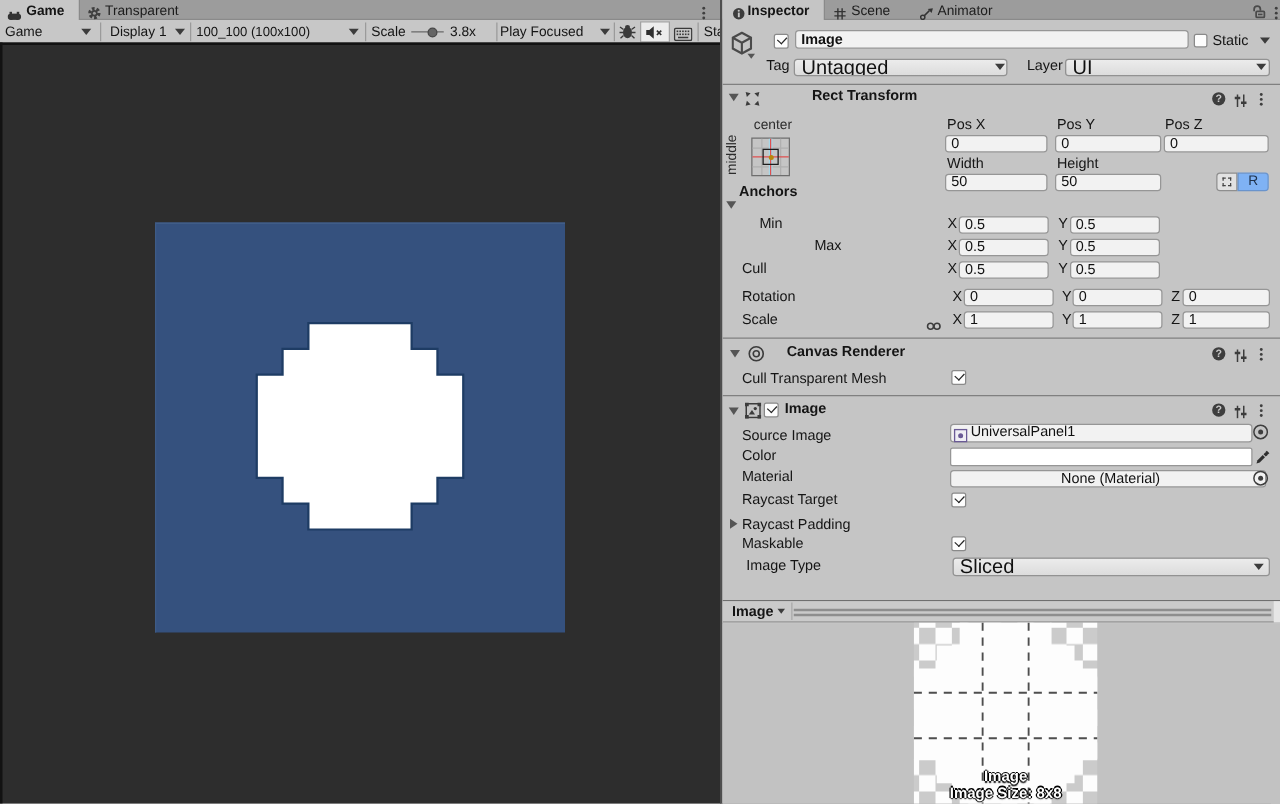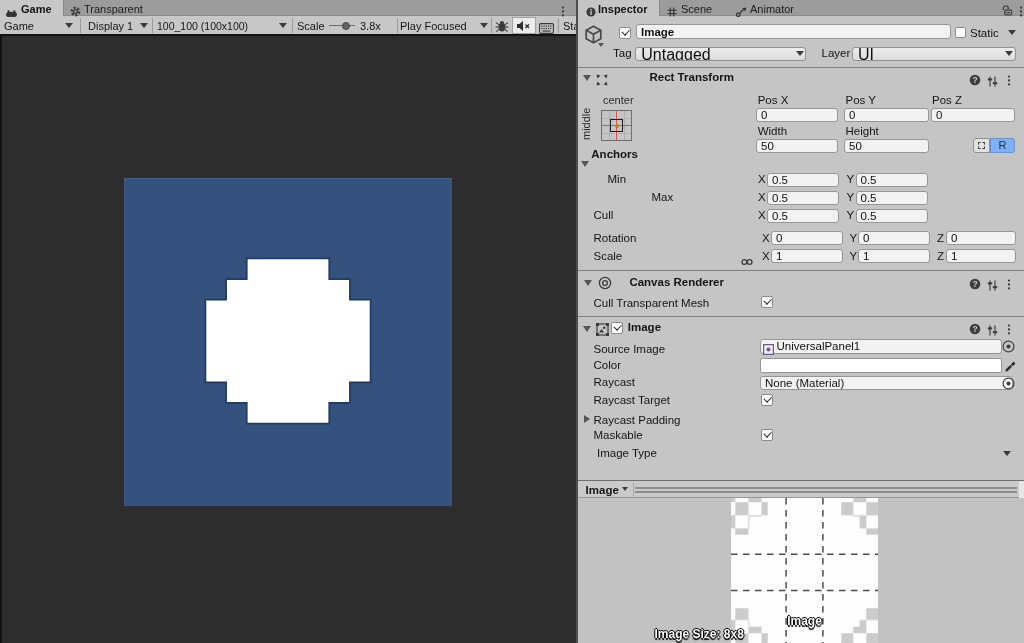--- a/index.html
+++ b/index.html
@@ -398,35 +398,36 @@
     </div>
     <div class="lbl" style="left:15.5px;top:342px;">Color</div>
     <div class="abs" style="left:182px;top:340.5px;width:241.5px;height:15px;background:#fff;border:1px solid #969696;border-radius:2px;"></div>
     <div class="abs" style="left:425.5px;top:341.5px;">
       <svg width="12" height="12" viewBox="0 0 12 12">
         <path d="M1.2,10.8 L2,8.2 L6.2,4 L8,5.8 L3.8,10 Z" fill="#2f2f2f"></path>
         <path d="M6.8,3.4 L8.2,2 A1.35 1.35 0 0 1 10.1,3.9 L8.6,5.2 Z" fill="#2f2f2f"></path>
         <line x1="9" y1="1" x2="11" y2="3" stroke="#2f2f2f" stroke-width="1.4"></line>
       </svg>
     </div>
-    <div class="lbl" style="left:15.5px;top:359px;">Raycast</div>
-    <div class="field" style="left:182px;top:358.5px;width:253px;height:14.5px;line-height:13px;">None (Material)</div>
+    <div class="lbl" style="left:15.5px;top:359px;">Material</div>
+    <div class="field" style="left:182px;top:358.5px;width:253px;height:14.5px;line-height:13px;text-align:center;">None (Material)</div>
     <div class="abs" style="left:424.4px;top:359.2px;">
       <svg width="13" height="13" viewBox="0 0 13 13">
           <circle cx="6.5" cy="6.5" r="5.4" fill="none" stroke="#3e3e3e" stroke-width="1.2"></circle>
           <circle cx="6.5" cy="6.5" r="2" fill="#3e3e3e"></circle>
         </svg>
     </div>
     <div class="lbl" style="left:15.5px;top:377px;">Raycast Target</div>
     <div class="cb on" style="left:182.9px;top:376.5px;"></div>
     <div class="foldr" style="left:6px;top:398px;"></div>
     <div class="lbl" style="left:15.5px;top:396.5px;">Raycast Padding</div>
     <div class="lbl" style="left:15.5px;top:412px;">Maskable</div>
     <div class="cb on" style="left:182.6px;top:411.5px;"></div>
     <div class="lbl" style="left:19px;top:429.5px;">Image Type</div>
+    <div class="drop" style="left:183.9px;top:428.9px;width:254px;height:15.5px;line-height:14px;">Sliced</div>
     <div class="darr" style="left:424.5px;top:434px;"></div>
 
     <div class="abs" style="left:0;top:462.8px;width:446px;height:1.6px;background:#6f6f6f;"></div>
     <div class="abs" style="left:0;top:464.4px;width:446px;height:17px;background:#cacaca;border-bottom:1px solid #979797;">
       <div class="lbl bold" style="left:7.6px;top:2.5px;">Image</div>
       <div class="darr" style="left:44px;top:6px;border-left-width:3.5px;border-right-width:3.5px;border-top-width:4.5px;"></div>
       <div class="abs" style="left:55px;top:1px;width:1px;height:14px;background:#a8a8a8;"></div>
       <div class="abs" style="left:57px;top:5.8px;width:382px;height:1.4px;background:#8e8e8e;"></div>
       <div class="abs" style="left:57px;top:9.8px;width:382px;height:1.4px;background:#8e8e8e;"></div>
       <div class="abs" style="left:441px;top:0;width:5px;height:17px;background:#e6e6e6;"></div>
@@ -445,16 +446,16 @@
           <polygon points="36.75,0 110.25,0 110.25,18.375 128.625,18.375 128.625,36.75 147,36.75 147,110.25 128.625,110.25 128.625,128.625 110.25,128.625 110.25,147 36.75,147 36.75,128.625 18.375,128.625 18.375,110.25 0,110.25 0,36.75 18.375,36.75 18.375,18.375 36.75,18.375" fill="#fdfdfd"></polygon>
           <g stroke="#4e4e4e" stroke-width="1.5" stroke-dasharray="6.5 5.5">
             <line x1="55.1" y1="0" x2="55.1" y2="147"></line>
             <line x1="91.9" y1="0" x2="91.9" y2="147"></line>
             <line x1="0" y1="56.2" x2="147" y2="56.2"></line>
             <line x1="0" y1="92.6" x2="147" y2="92.6"></line>
           </g>
         </svg>
       </div>
       <div class="abs" style="left:76.5px;top:115px;width:300px;text-align:center;font-size:12px;font-weight:bold;color:#fff;text-shadow:-1px 0 0 #000,1px 0 0 #000,0 -1px 0 #000,0 1.5px 1px #000;">Image</div>
-      <div class="abs" style="left:76.5px;top:127.5px;width:300px;text-align:left;font-size:12px;font-weight:bold;color:#fff;text-shadow:-1px 0 0 #000,1px 0 0 #000,0 -1px 0 #000,0 1.5px 1px #000;">Image Size: 8x8</div>
+      <div class="abs" style="left:76.5px;top:127.5px;width:300px;text-align:center;font-size:12px;font-weight:bold;color:#fff;text-shadow:-1px 0 0 #000,1px 0 0 #000,0 -1px 0 #000,0 1.5px 1px #000;">Image Size: 8x8</div>
     </div>
   </div>
 </div>
 
 </body></html>

